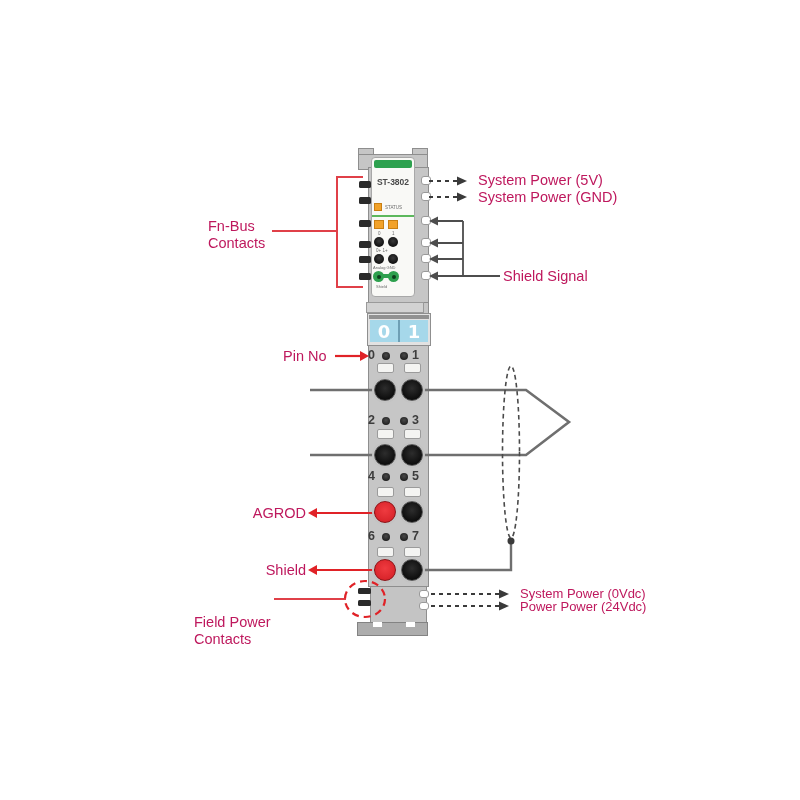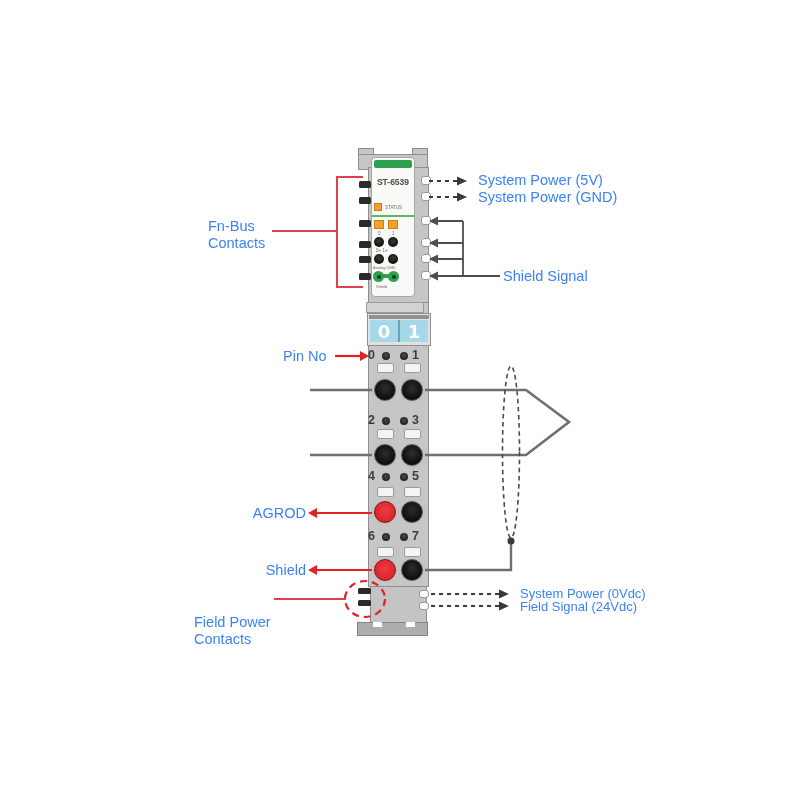--- a/index.html
+++ b/index.html
@@ -29,21 +29,21 @@
         border:1px solid #5a5a5a;box-shadow:0 0 0 2px #c3c3c3;box-sizing:border-box;}
   .hole.red{background:radial-gradient(circle at 50% 42%,#ef3b40,#d11c23);border:1px solid #8c1418;}
   
   .disp-frame{background:#e2e2e2;border:1px solid #8f8f8f;box-sizing:border-box;z-index:3;}
   .disp-top{background:#919191;z-index:4;}
   .disp-screen{background:#a6d8ea;z-index:4;display:flex;}
   .disp-cell{flex:1;display:flex;align-items:center;justify-content:center;
              color:#ffffff;font-weight:bold;font-size:18px;font-family:"DejaVu Sans",sans-serif;}
   .disp-cell.left{border-right:2px solid #6e9fb5;}
   
-  .note{color:#3b82f6;font-size:14.5px;line-height:17px;white-space:nowrap;z-index:7;}
+  .note{color:#be185d;font-size:14.5px;line-height:17px;white-space:nowrap;z-index:7;}
   .note.small{font-size:13px;line-height:15px;}
   svg.overlay{position:absolute;left:0;top:0;z-index:5;pointer-events:none;}
 </style>
 </head>
 <body>
 
 <div id="canvas">
 
   <div class="abs shell" style="left:358px;top:148px;width:16px;height:9px;"></div>
   <div class="abs shell" style="left:412px;top:148px;width:16px;height:9px;"></div>
@@ -70,21 +70,21 @@
   <div class="abs notch" style="left:421px;top:271px;width:10px;height:9px;"></div>
 
   <div class="abs notch" style="left:419px;top:590px;width:10px;height:8px;"></div>
   <div class="abs notch" style="left:419px;top:602px;width:10px;height:8px;"></div>
 
   <div class="abs tick" style="left:358px;top:588px;width:13px;height:6px;"></div>
   <div class="abs tick" style="left:358px;top:600px;width:13px;height:6px;"></div>
 
   <div class="abs face" style="left:371px;top:157px;width:44px;height:140px;"></div>
   <div class="abs greenbar" style="left:374px;top:160px;width:38px;height:8px;"></div>
-  <div class="abs" style="left:371px;top:177px;width:44px;text-align:center;font-size:8.5px;font-weight:bold;color:#4a4a4a;z-index:3;">ST-6539</div>
+  <div class="abs" style="left:371px;top:177px;width:44px;text-align:center;font-size:8.5px;font-weight:bold;color:#4a4a4a;z-index:3;">ST-3802</div>
   <div class="abs led" style="left:374px;top:203px;width:8px;height:8px;"></div>
   <div class="abs tinytext" style="left:385px;top:205px;">STATUS</div>
   <div class="abs" style="left:372px;top:215px;width:42px;height:2px;background:#5cb85c;z-index:3;"></div>
   <div class="abs led" style="left:374px;top:220px;width:10px;height:9px;"></div>
   <div class="abs led" style="left:388px;top:220px;width:10px;height:9px;"></div>
   <div class="abs tinytext" style="left:378px;top:231px;">0</div>
   <div class="abs tinytext" style="left:392px;top:231px;">1</div>
   <div class="abs facedot" style="left:374px;top:237px;width:10px;height:10px;"></div>
   <div class="abs facedot" style="left:388px;top:237px;width:10px;height:10px;"></div>
   <div class="abs tinytext" style="left:376px;top:248px;">0+  1+</div>
@@ -202,15 +202,15 @@
   <div class="abs note" style="left:478px;top:189px;">System Power (GND)</div>
   <div class="abs note" style="left:503px;top:268px;">Shield Signal</div>
   <div class="abs note" style="left:283px;top:348px;">Pin No</div>
   <div class="abs note" style="left:251px;top:505px;width:55px;text-align:right;">AGROD</div>
   <div class="abs note" style="left:256px;top:562px;width:50px;text-align:right;">Shield</div>
   <div class="abs note" style="left:194px;top:581px;margin-top:33px;">
     <div>Field Power</div>
     <div>Contacts</div>
   </div>
   <div class="abs note small" style="left:520px;top:586px;">System Power (0Vdc)</div>
-  <div class="abs note small" style="left:520px;top:599px;">Field Signal (24Vdc)</div>
+  <div class="abs note small" style="left:520px;top:599px;">Power Power (24Vdc)</div>
 
 </div>
 
 </body></html>

